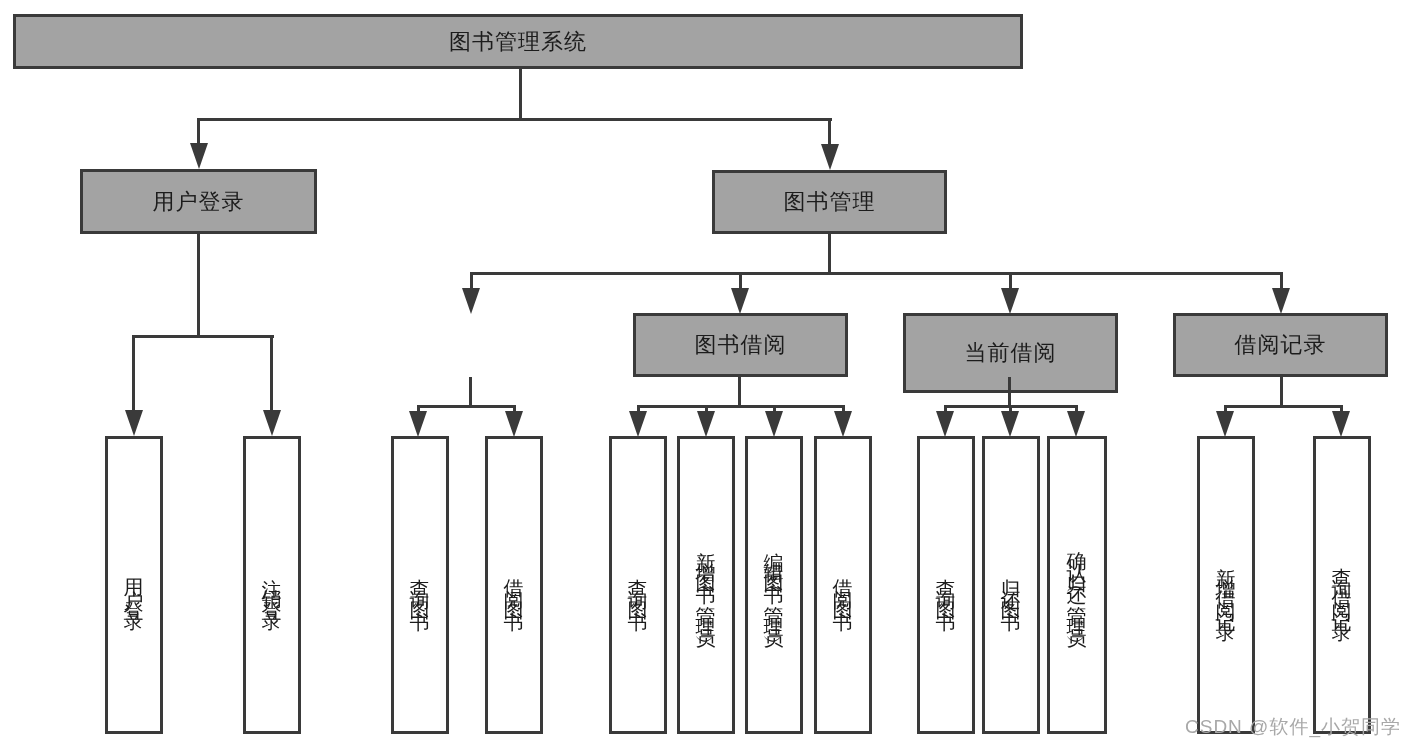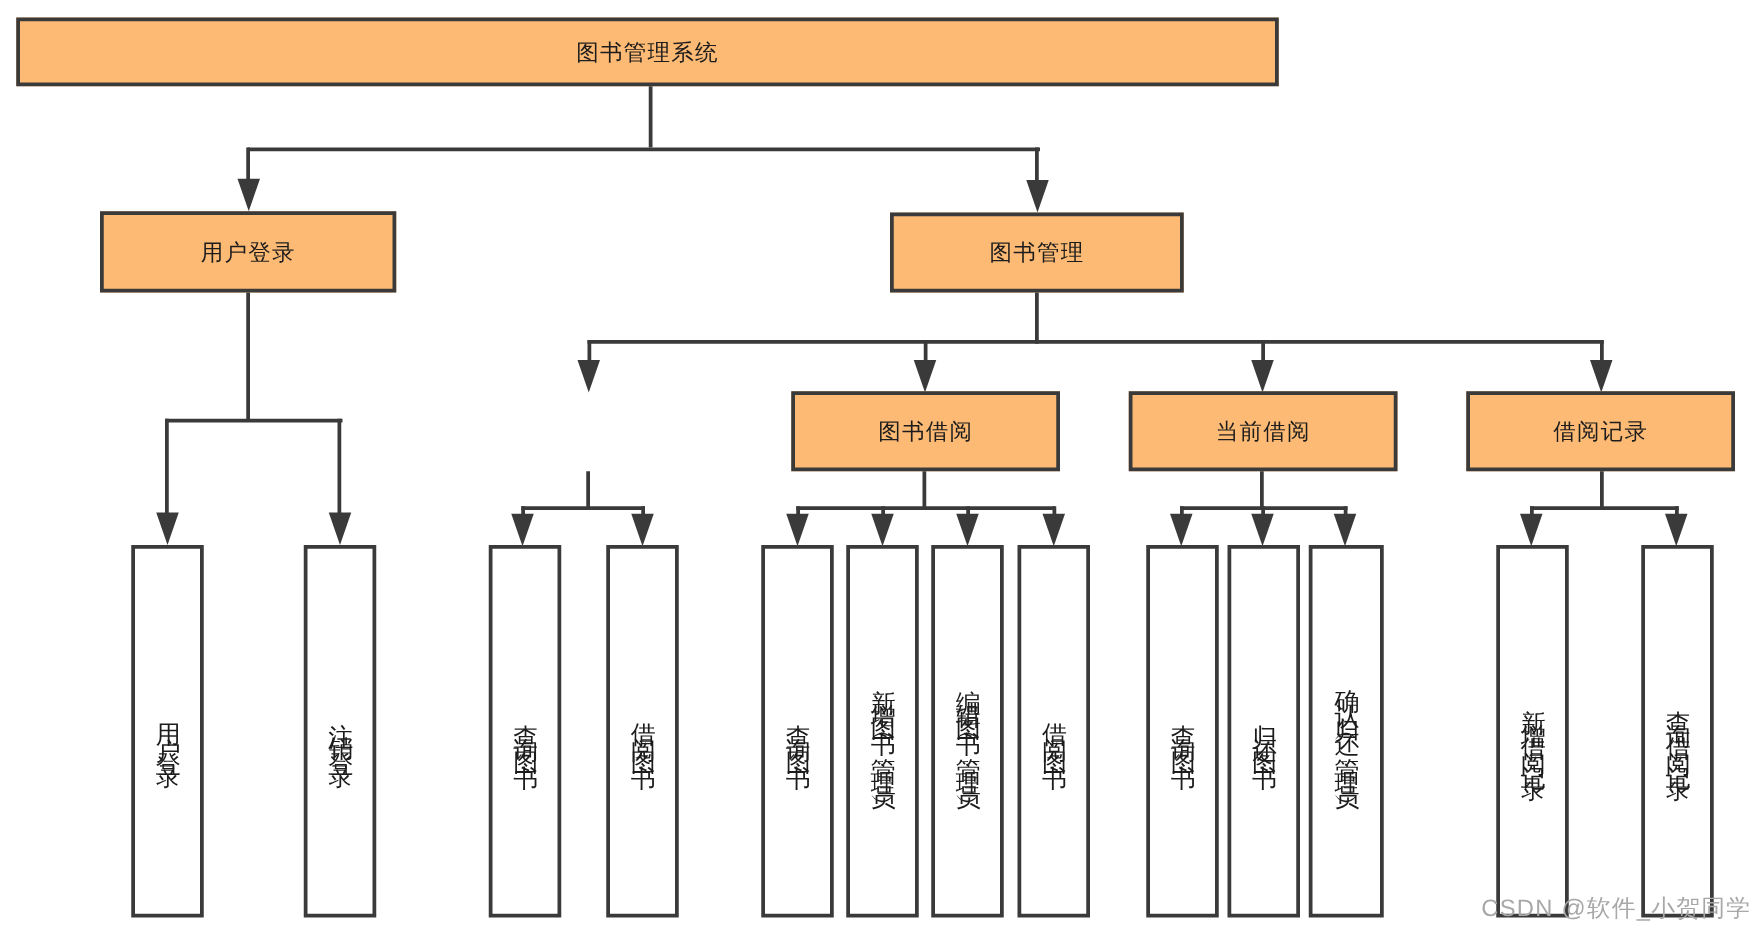--- a/index.html
+++ b/index.html
@@ -15,23 +15,23 @@
     background:var(--bg);
     overflow:hidden;
     font-family:"Liberation Sans","DejaVu Sans",sans-serif;
     color:var(--text);
   }
   
   .node{
     position:absolute;
     box-sizing:border-box;
     border:3px solid var(--line);
-    background:#fdba74;
+    background:#a3a3a3;
     display:flex;align-items:center;justify-content:center;
-    font-size:18px;
+    font-size:22px;
     letter-spacing:1px;
     white-space:nowrap;
   }
   .leaf{
     position:absolute;
     box-sizing:border-box;
     border:3px solid var(--line);
     background:#fff;
     display:flex;align-items:center;justify-content:center;
     top:436px;height:298px;width:58px;
@@ -99,21 +99,21 @@
   <div class="v" style="left:739px;top:272px;height:18px;"></div>
   <div class="ar" style="left:731px;top:288px;"></div>
   <div class="v" style="left:1009px;top:272px;height:18px;"></div>
   <div class="ar" style="left:1001px;top:288px;"></div>
   <div class="v" style="left:1280px;top:272px;height:18px;"></div>
   <div class="ar" style="left:1272px;top:288px;"></div>
 
   <div class="node" style="left:633px;top:313px;width:215px;height:64px;font-family:Liberation Mono, monospace;">
     <span>图书借阅</span>
   </div>
-  <div class="node" style="left:903px;top:313px;width:215px;height:64px;">
+  <div class="node" style="left:903px;top:313px;width:215px;height:80px;">
     <span>当前借阅</span>
   </div>
   <div class="node" style="left:1173px;top:313px;width:215px;height:64px;">
     <span>借阅记录</span>
   </div>
 
   <div class="v" style="left:469px;top:377px;height:31px;"></div>
   <div class="h" style="left:417px;top:405px;width:99px;"></div>
   <div class="v" style="left:417px;top:405px;height:9px;"></div>
   <div class="ar" style="left:409px;top:411px;"></div>

